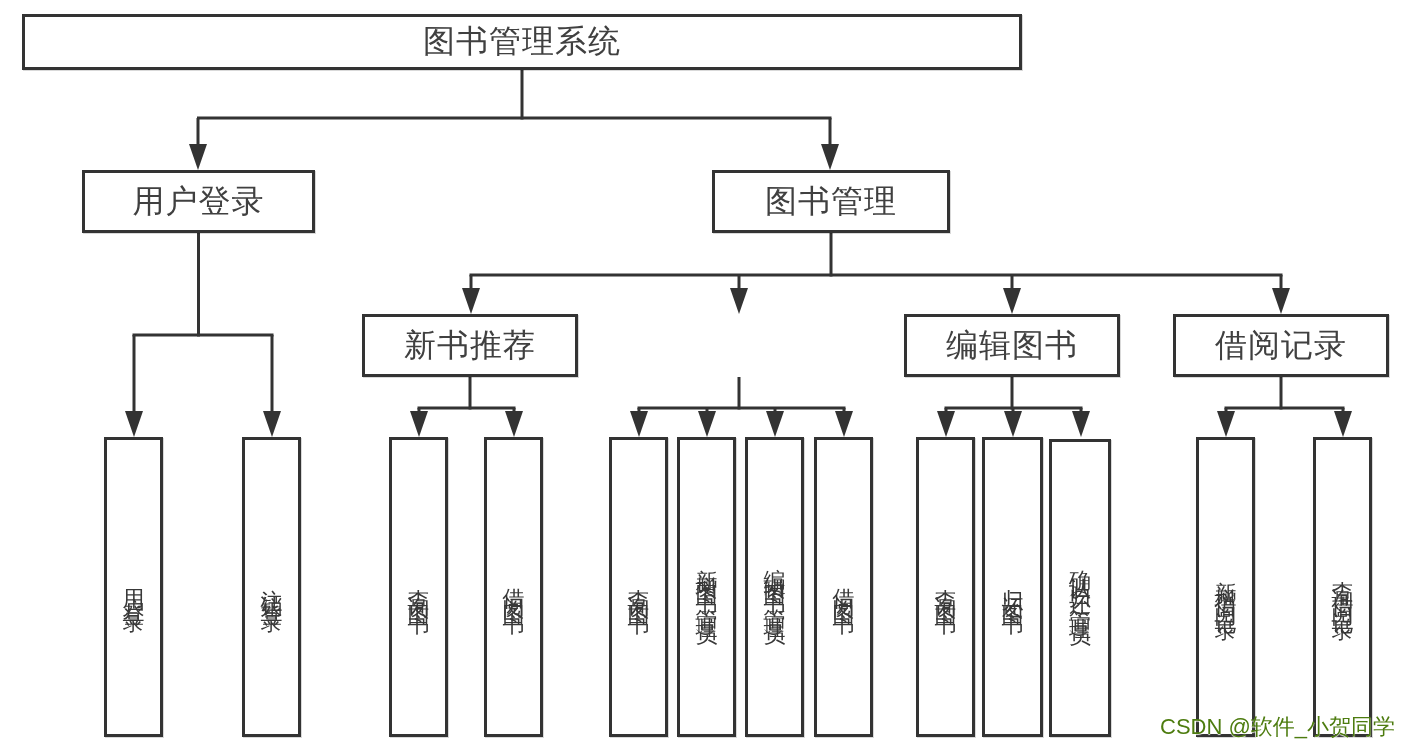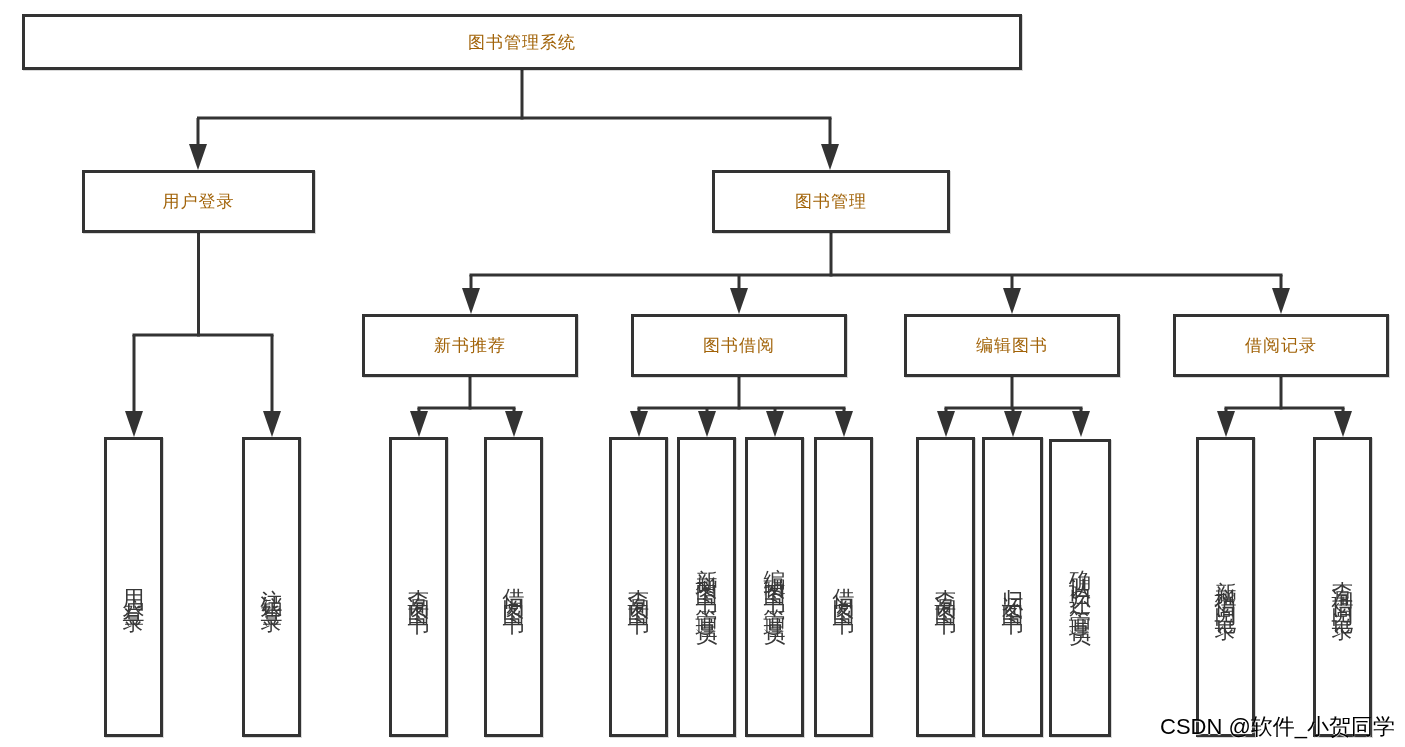--- a/index.html
+++ b/index.html
@@ -16,39 +16,39 @@
     position:absolute;
     box-sizing:border-box;
     border:3px solid #333333;
     background:#ffffff;
     display:flex;
     align-items:center;
     justify-content:center;
     box-shadow:1px 1px 0 rgba(0,0,0,0.15);
   }
   .hlabel{
-    font-size:17px;
+    font-size:32px;
     letter-spacing:1px;
-    color:#a16207;
+    color:#404040;
     white-space:nowrap;
   }
   .leaf .vlabel{
     writing-mode:vertical-rl;
     text-orientation:mixed;
     font-size:22px;
     letter-spacing:8px;
     line-height:1;
     color:#383838;
   }
   #watermark{
     position:absolute;
     left:1160px;
     top:712px;
     font-size:22px;
-    color:#000000;
+    color:#4d7c0f;
     text-shadow:0 1px 1px rgba(255,255,255,0.9);
     white-space:nowrap;
   }
 </style>
 </head>
 <body>
 
 <div id="stage">
 
   <svg id="wires" viewBox="0 0 1405 747" xmlns="http://www.w3.org/2000/svg" aria-hidden="true">
@@ -131,23 +131,20 @@
   <div class="box" style="left:82px;top:170px;width:233px;height:63px">
     <span class="hlabel">用户登录</span>
   </div>
   <div class="box" style="left:362px;top:314px;width:216px;height:63px">
     <span class="hlabel">新书推荐</span>
   </div>
 
   <div class="box" style="left:712px;top:170px;width:238px;height:63px">
     <span class="hlabel">图书管理</span>
   </div>
-  <div class="box" style="left:631px;top:314px;width:216px;height:63px">
-    <span class="hlabel">图书借阅</span>
-  </div>
   <div class="box" style="left:904px;top:314px;width:216px;height:63px">
     <span class="hlabel">编辑图书</span>
   </div>
   <div class="box" style="left:1173px;top:314px;width:216px;height:63px">
     <span class="hlabel">借阅记录</span>
   </div>
 
   <div class="box leaf" style="left:104px;top:437px;width:59px;height:300px">
     <span class="vlabel">用户登录</span>
   </div>

